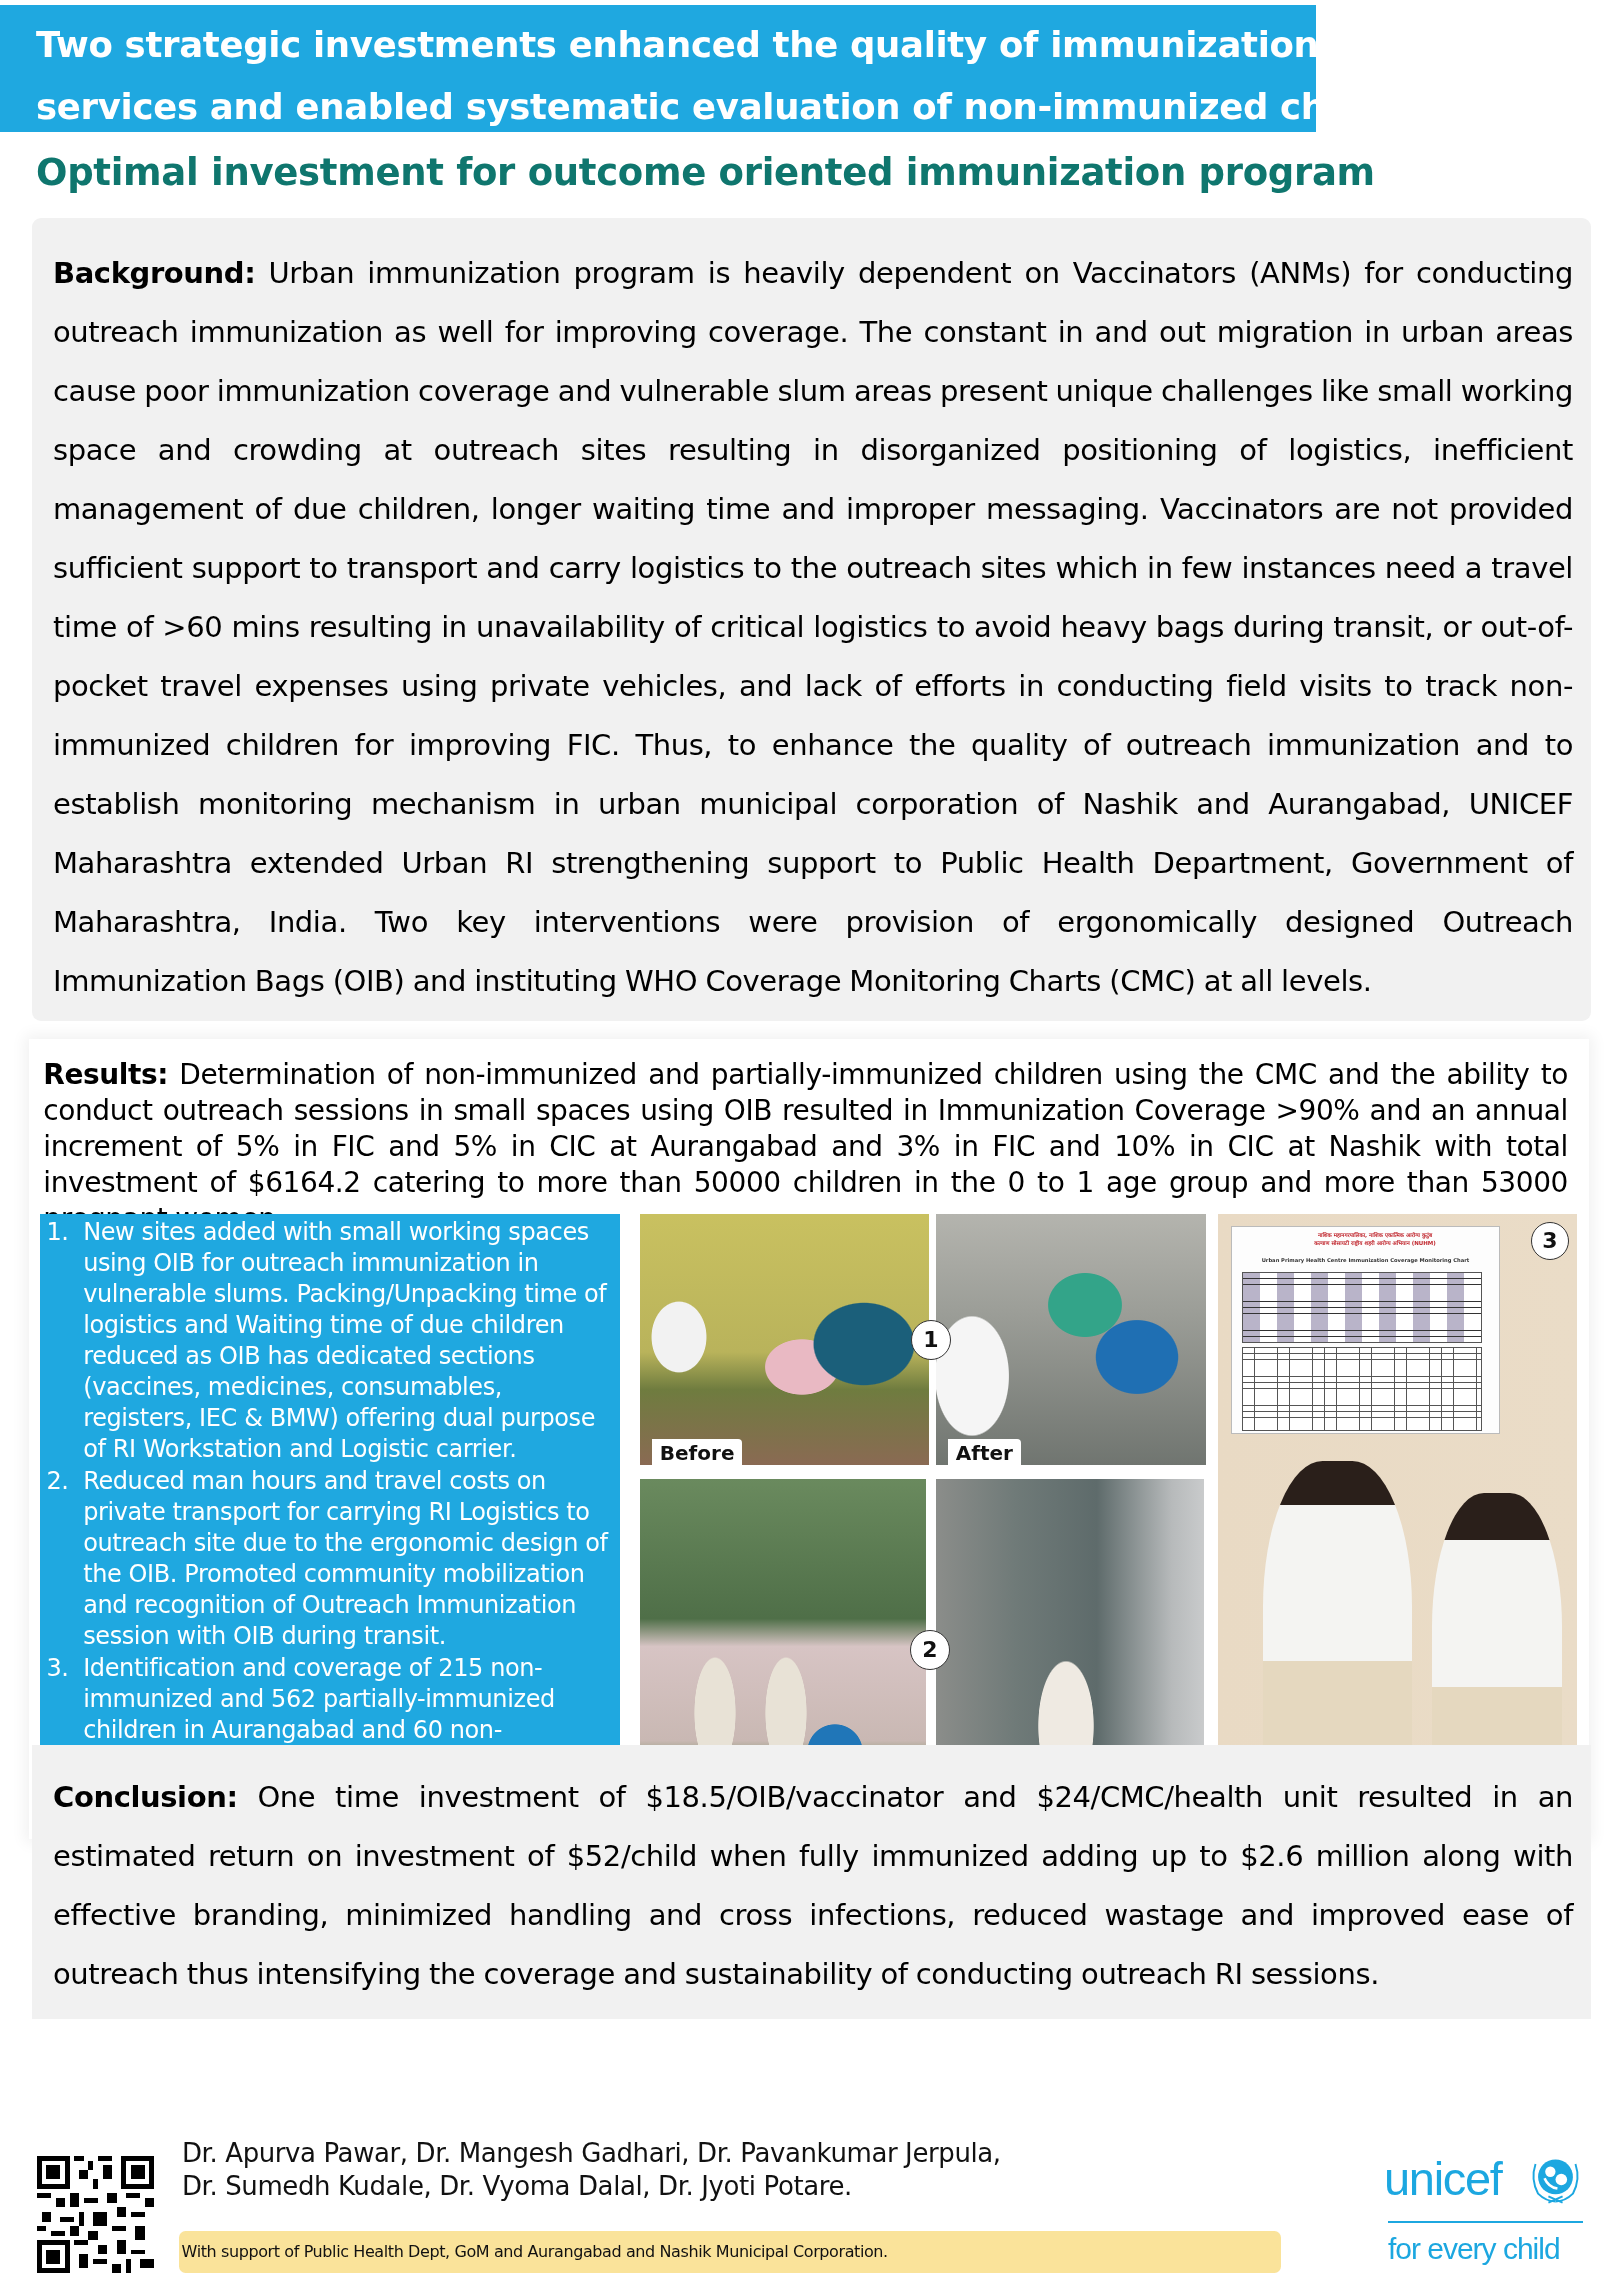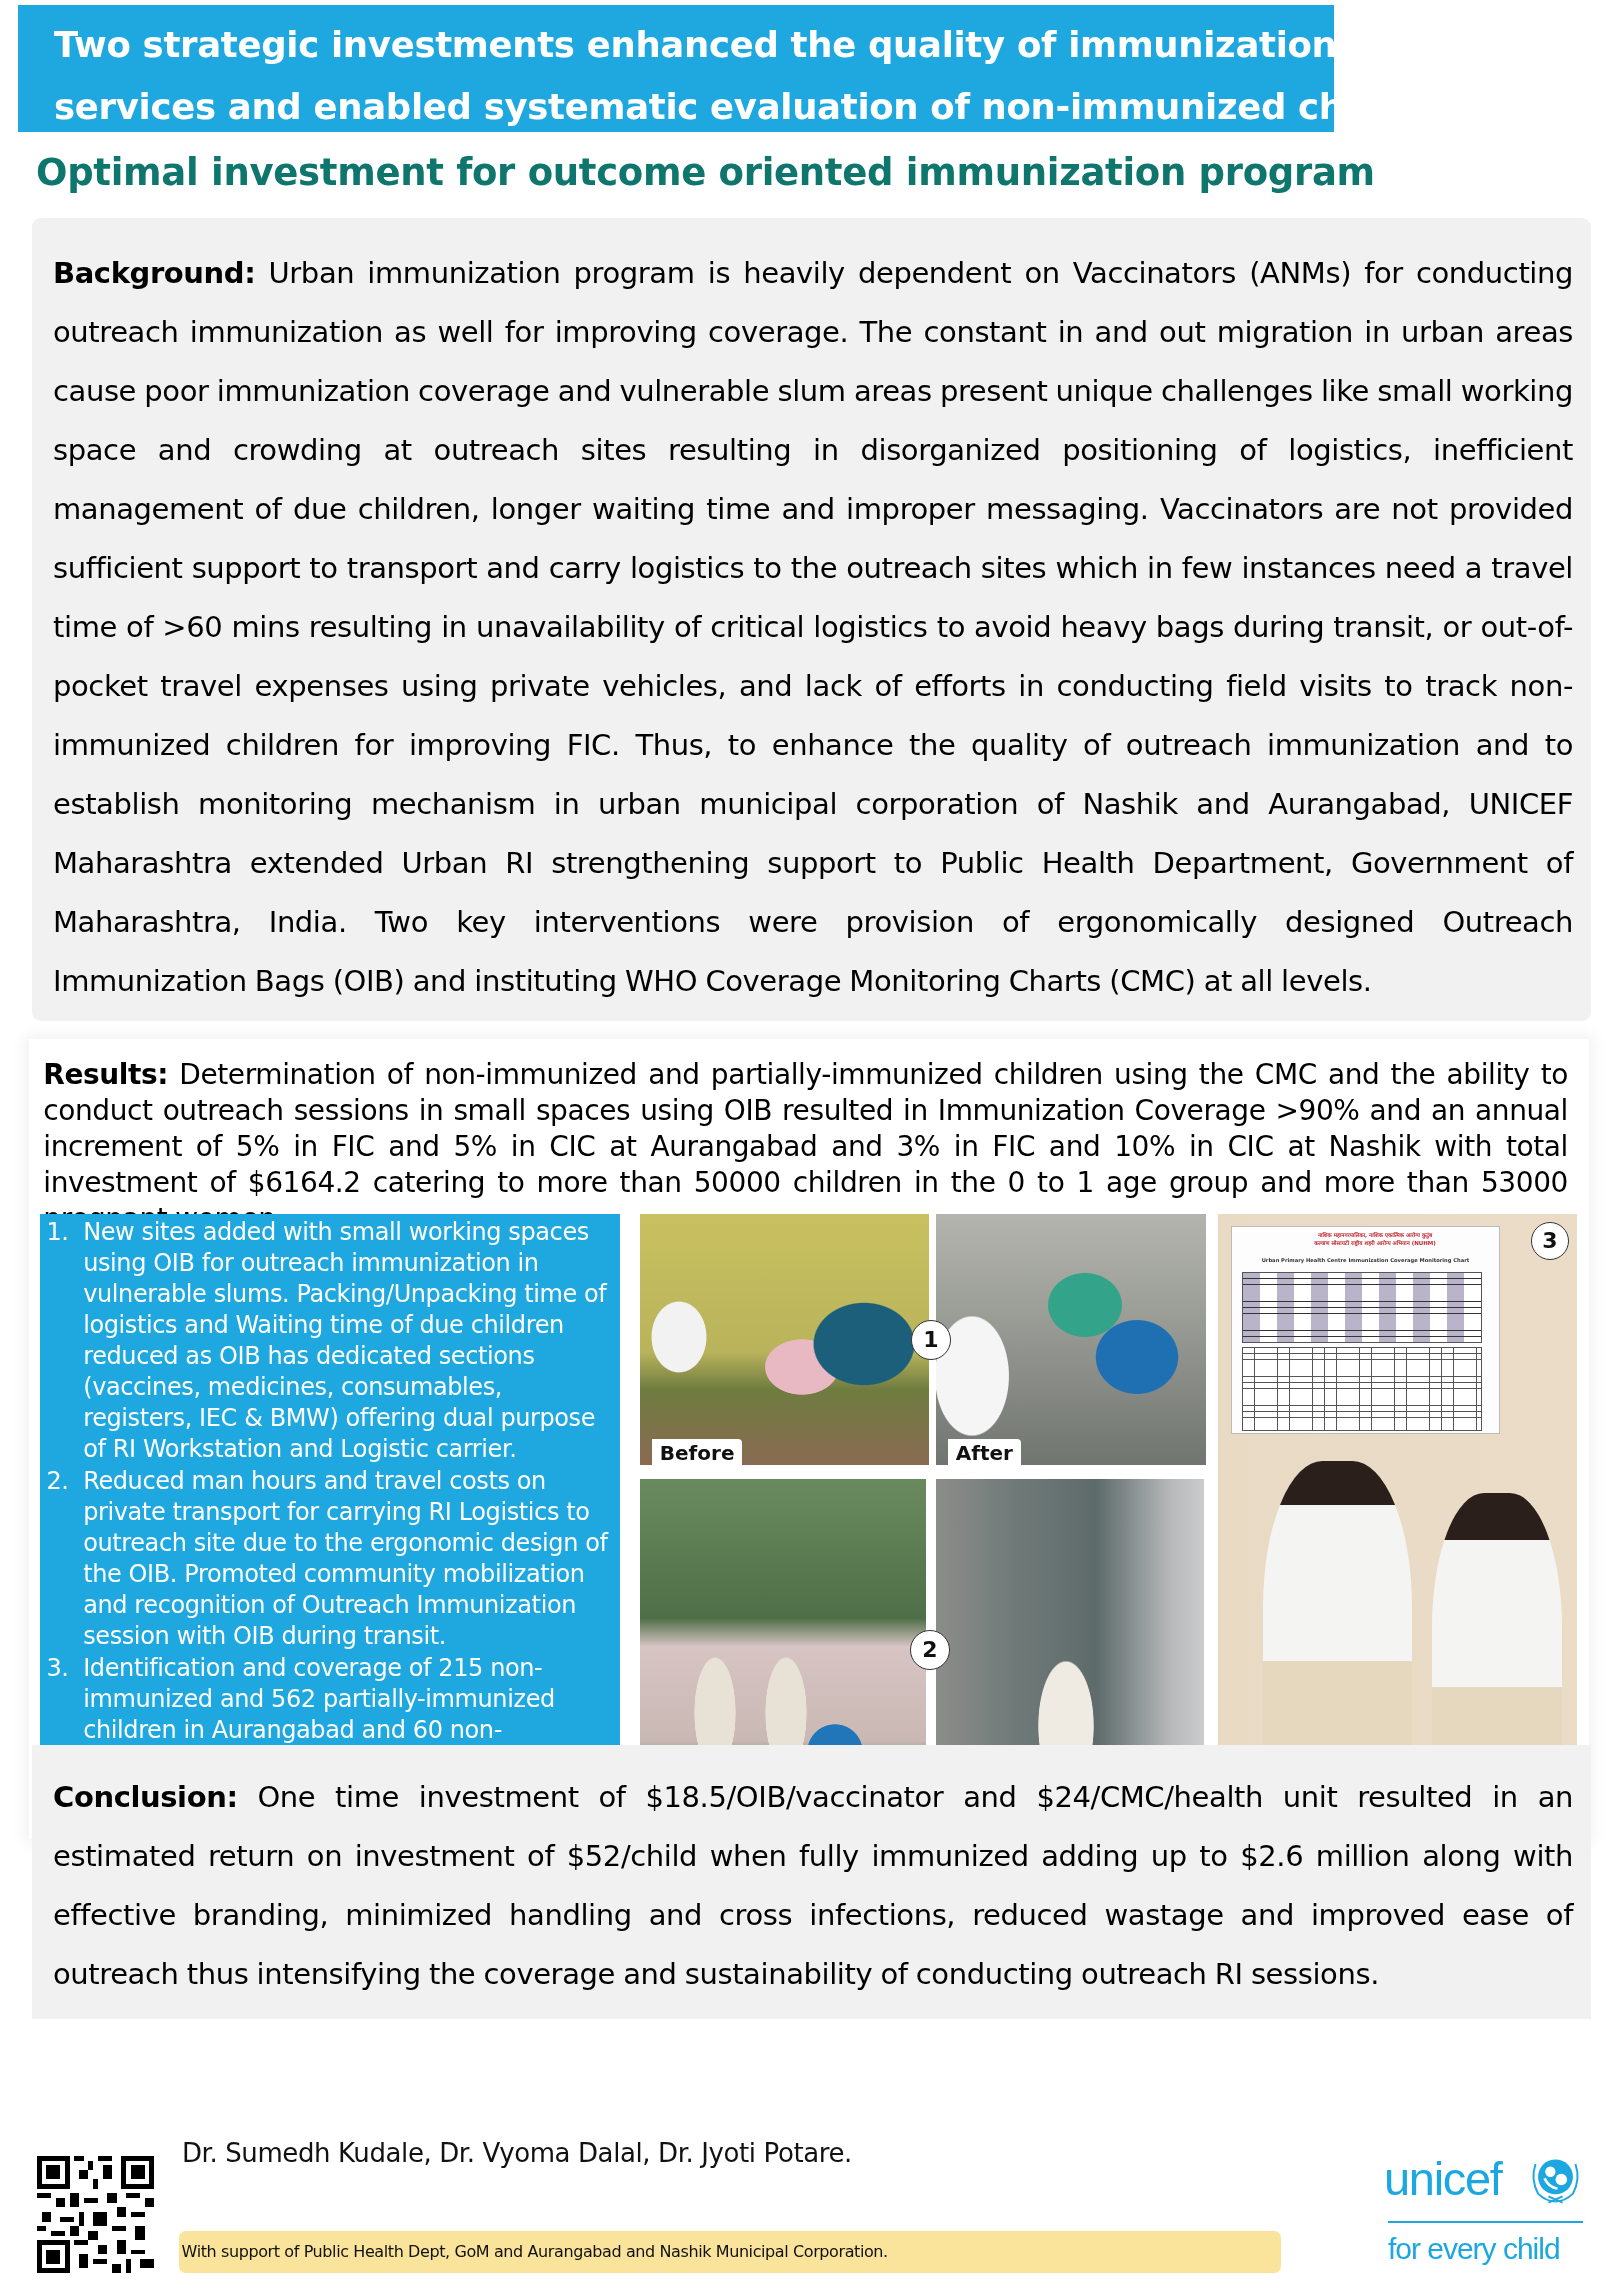--- a/index.html
+++ b/index.html
@@ -1,20 +1,20 @@
 <!DOCTYPE html>
 <html style="font-size:10.4px"><head>
 <meta charset="utf-8">
 <style>
   * { box-sizing: border-box; margin: 0; padding: 0; }
   html, body { width: 1624px; height: 2295px; background: #ffffff; overflow: hidden; }
   body { position: relative; font-family: "DejaVu Sans", "Liberation Sans", sans-serif; color: #000; }
 
   .banner {
-    position: absolute; left: 18px; top: 5.2px; width: 1316px; height: 127px;
+    position: absolute; left: 0; top: 5.2px; width: 1316px; height: 127px;
     background: #1fa8e0; color: #fff;
     padding: 9px 36px 0 36px;
   }
   .banner-line {
     font-family: "DejaVu Sans", sans-serif; font-weight: bold;
     font-size: 36px; line-height: 62px; letter-spacing: -0.3px; white-space: nowrap;
     transform: scaleX(0.985); transform-origin: left center;
   }
 
   .subtitle {
@@ -250,20 +250,21 @@
         <rect x="9" y="21" width="2" height="3"></rect>
       <rect x="12" y="22" width="3" height="1"></rect>
         <rect x="16" y="23" width="2" height="2"></rect>
         <rect x="19" y="22" width="1" height="3"></rect>
       <rect x="22" y="22" width="3" height="2"></rect>
     </g>
   </svg>
 </div>
 
 <div class="authors">
+  <div>Dr. Apurva Pawar, Dr. Mangesh Gadhari, Dr. Pavankumar Jerpula,</div>
   <div>Dr. Sumedh Kudale, Dr. Vyoma Dalal, Dr. Jyoti Potare.</div>
 </div>
 
 <div class="support">With support of Public Health Dept, GoM and Aurangabad and Nashik Municipal Corporation.</div>
 
 <div class="unicef-logo">
   <div class="unicef-word">unicef</div>
   <svg class="unicef-globe" viewBox="0 0 82 76">
     <g fill="none" stroke="#1ca7e0" stroke-width="3">
       <path d="M10 14 Q2 38 14 60 Q26 72 41 72"></path>

